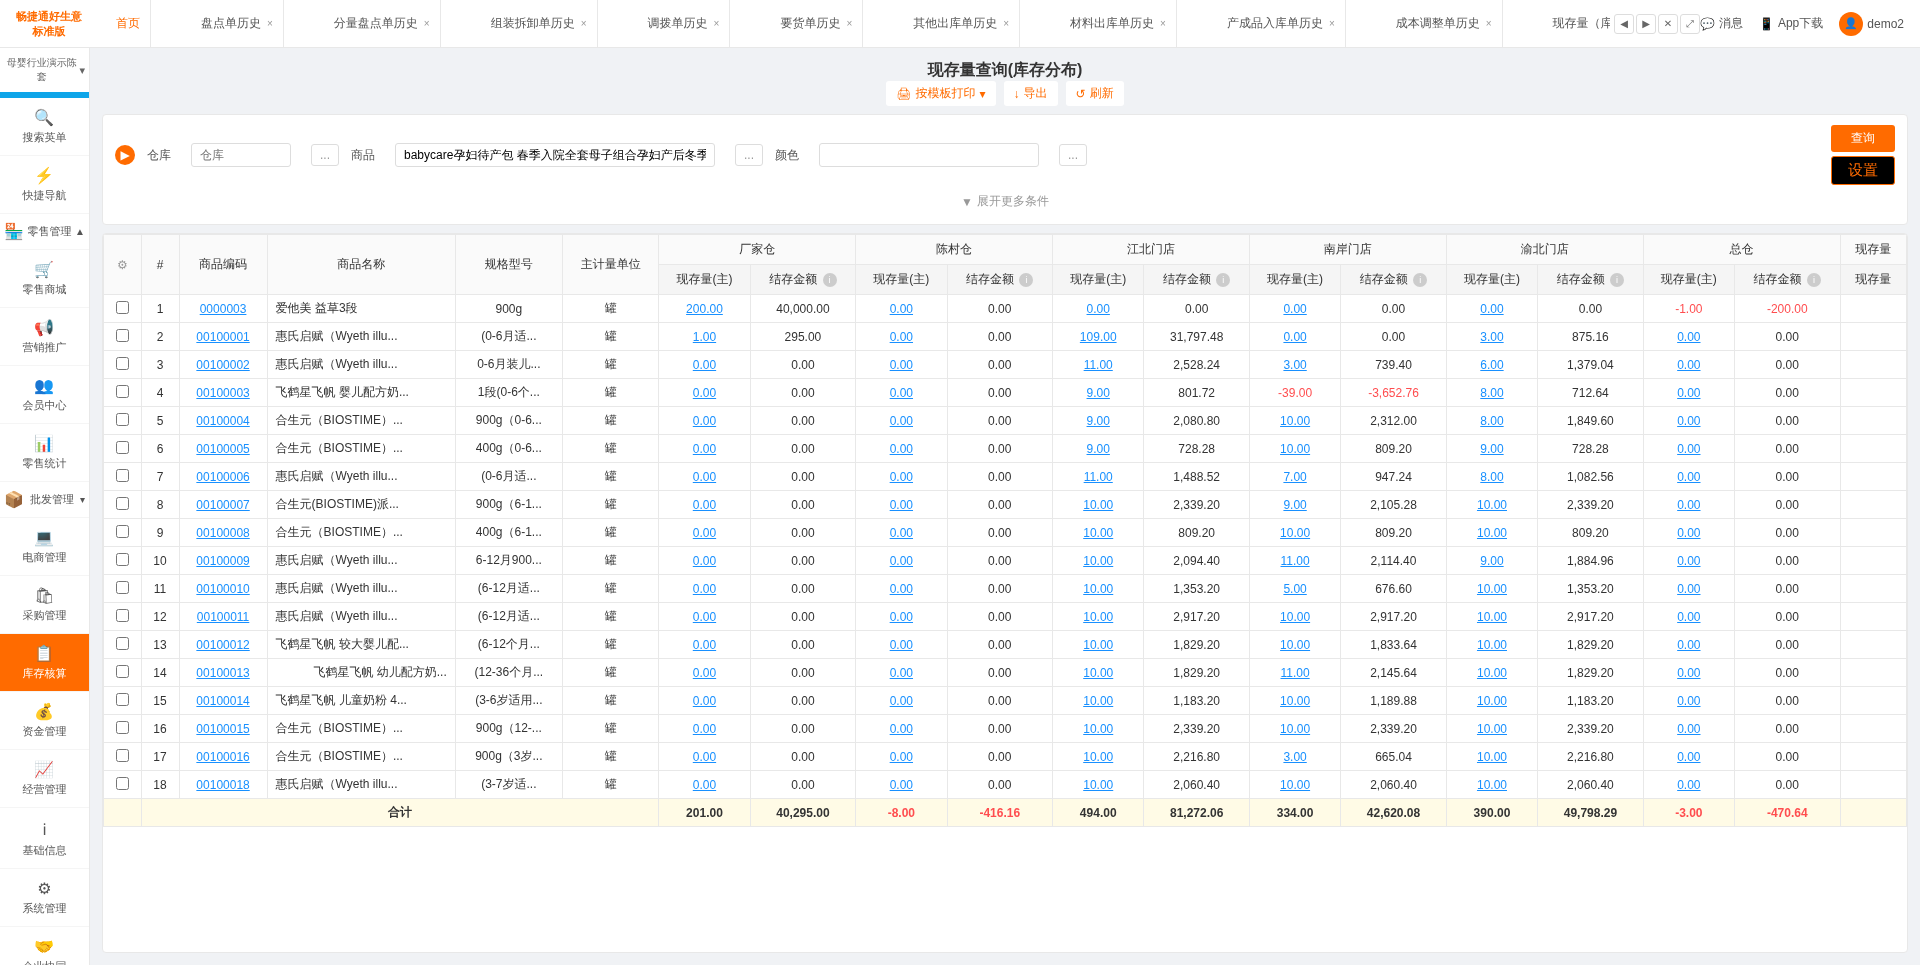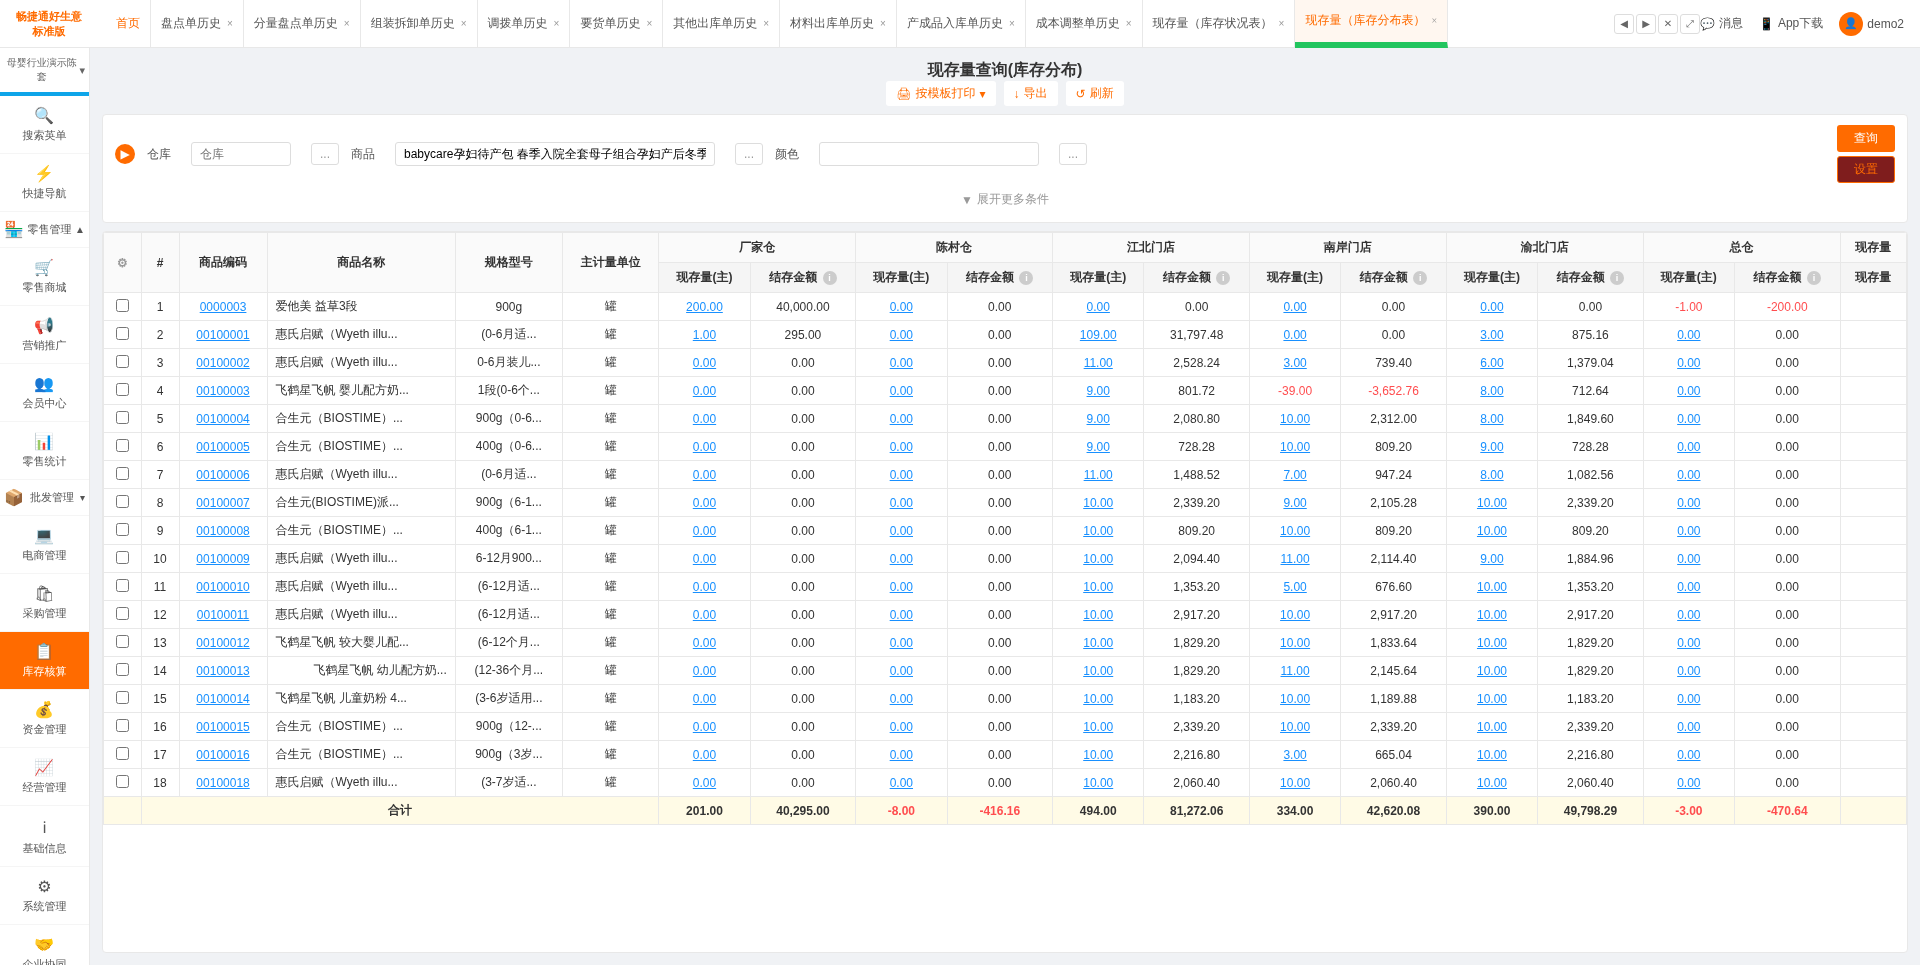--- a/index.html
+++ b/index.html
@@ -28,20 +28,21 @@
       color: #ff6b00;
       font-size: 11px;
       line-height: 1.3;
       font-weight: bold;
     }
     .top-nav {
       display: flex;
       flex: 1;
       overflow: hidden;
       height: 48px;
+      gap: 40px;
     }
     .nav-tab {
       display: flex;
       align-items: center;
       padding: 0 10px;
       height: 48px;
       white-space: nowrap;
       cursor: pointer;
       border-right: 1px solid #e8e8e8;
       font-size: 12px;
@@ -218,27 +219,27 @@
     .btn-query {
       background: #ff6b00;
       color: #fff;
       border: none;
       border-radius: 3px;
       padding: 5px 16px;
       cursor: pointer;
       font-size: 12px;
     }
     .btn-setting {
-      background: #7f1d1d;
+      background: #000000;
       color: #ff6b00;
       border: 1px solid #ff6b00;
       border-radius: 3px;
       padding: 4px 16px;
       cursor: pointer;
-      font-size: 12px;
+      font-size: 15px;
     }
     .search-buttons {
       display: flex;
       flex-direction: column;
       gap: 4px;
       margin-left: auto;
     }
     .orange-arrow {
       background: #ff6b00;
       color: #fff;
@@ -266,21 +267,21 @@
       width: 100%;
       border-collapse: collapse;
       font-size: 12px;
     }
     thead tr th {
       background: #f5f5f5;
       border: 1px solid #e8e8e8;
       padding: 6px 8px;
       text-align: center;
       white-space: nowrap;
-      font-weight: bold;
+      font-weight: normal;
       color: #333;
       position: sticky;
       top: 0;
       z-index: 10;
     }
     thead tr:first-child th {
       background: #fafafa;
     }
     tbody tr td {
       border: 1px solid #e8e8e8;
@@ -353,21 +354,21 @@
       <span>App下载</span>
     </div>
     <div class="header-action-btn">
       <span style="width:24px;height:24px;border-radius:50%;background:#ff6b00;display:inline-flex;align-items:center;justify-content:center;color:#fff;font-size:11px;">👤</span>
       <span>demo2</span>
     </div>
   </div>
 </div>
 
 <div class="sidebar">
-  <div style="padding:8px 4px;text-align:center;font-size:11px;color:#666;border-bottom:4px solid #0ea5e9;cursor:pointer;display:flex;align-items:center;justify-content:space-between;">
+  <div style="padding:8px 4px;text-align:center;font-size:11px;color:#666;border-bottom:6px solid #0ea5e9;cursor:pointer;display:flex;align-items:center;justify-content:space-between;">
     <span style="font-size:10px;line-height:1.4;">母婴行业演示陈套</span>
     <span>▾</span>
   </div>
   <div class="sidebar-item">
     <span class="icon">🔍</span>
     <span>搜索英单</span>
   </div>
   <div class="sidebar-item">
     <span class="icon">⚡</span>
     <span>快捷导航</span>

